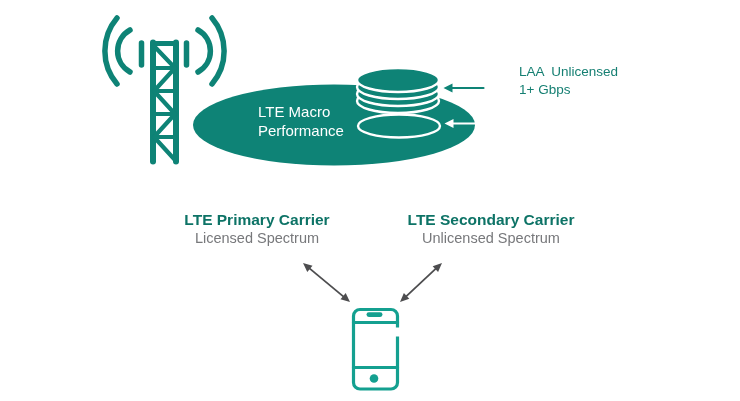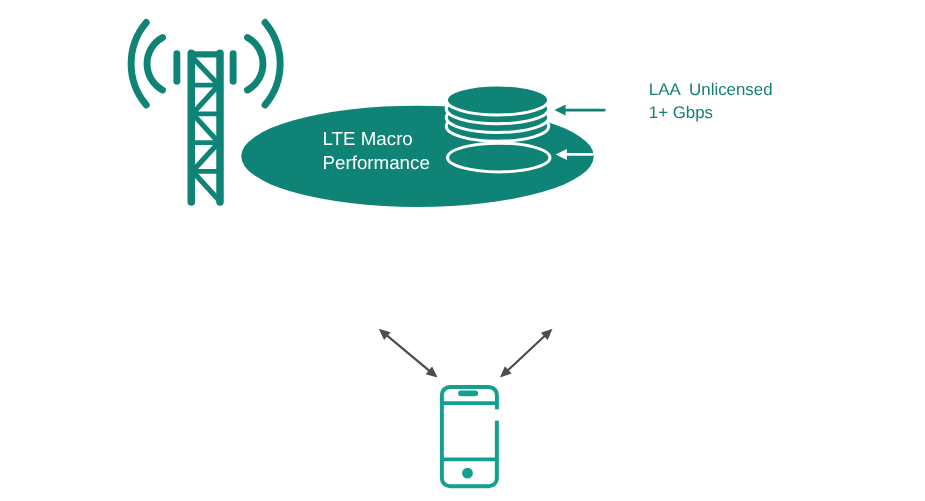--- a/index.html
+++ b/index.html
@@ -127,15 +127,23 @@
     </g>
   </svg>
 
   <div class="label macro-label">LTE Macro
 Performance</div>
 
   <div class="label callout laa">LAA  Unlicensed
 1+ Gbps</div>
 
 
+  <div class="carrier primary">
+    <div class="title">LTE Primary Carrier</div>
+    <div class="subtitle">Licensed Spectrum</div>
+  </div>
 
+  <div class="carrier secondary">
+    <div class="title">LTE Secondary Carrier</div>
+    <div class="subtitle">Unlicensed Spectrum</div>
+  </div>
 
 </div>
 
 </body></html>

